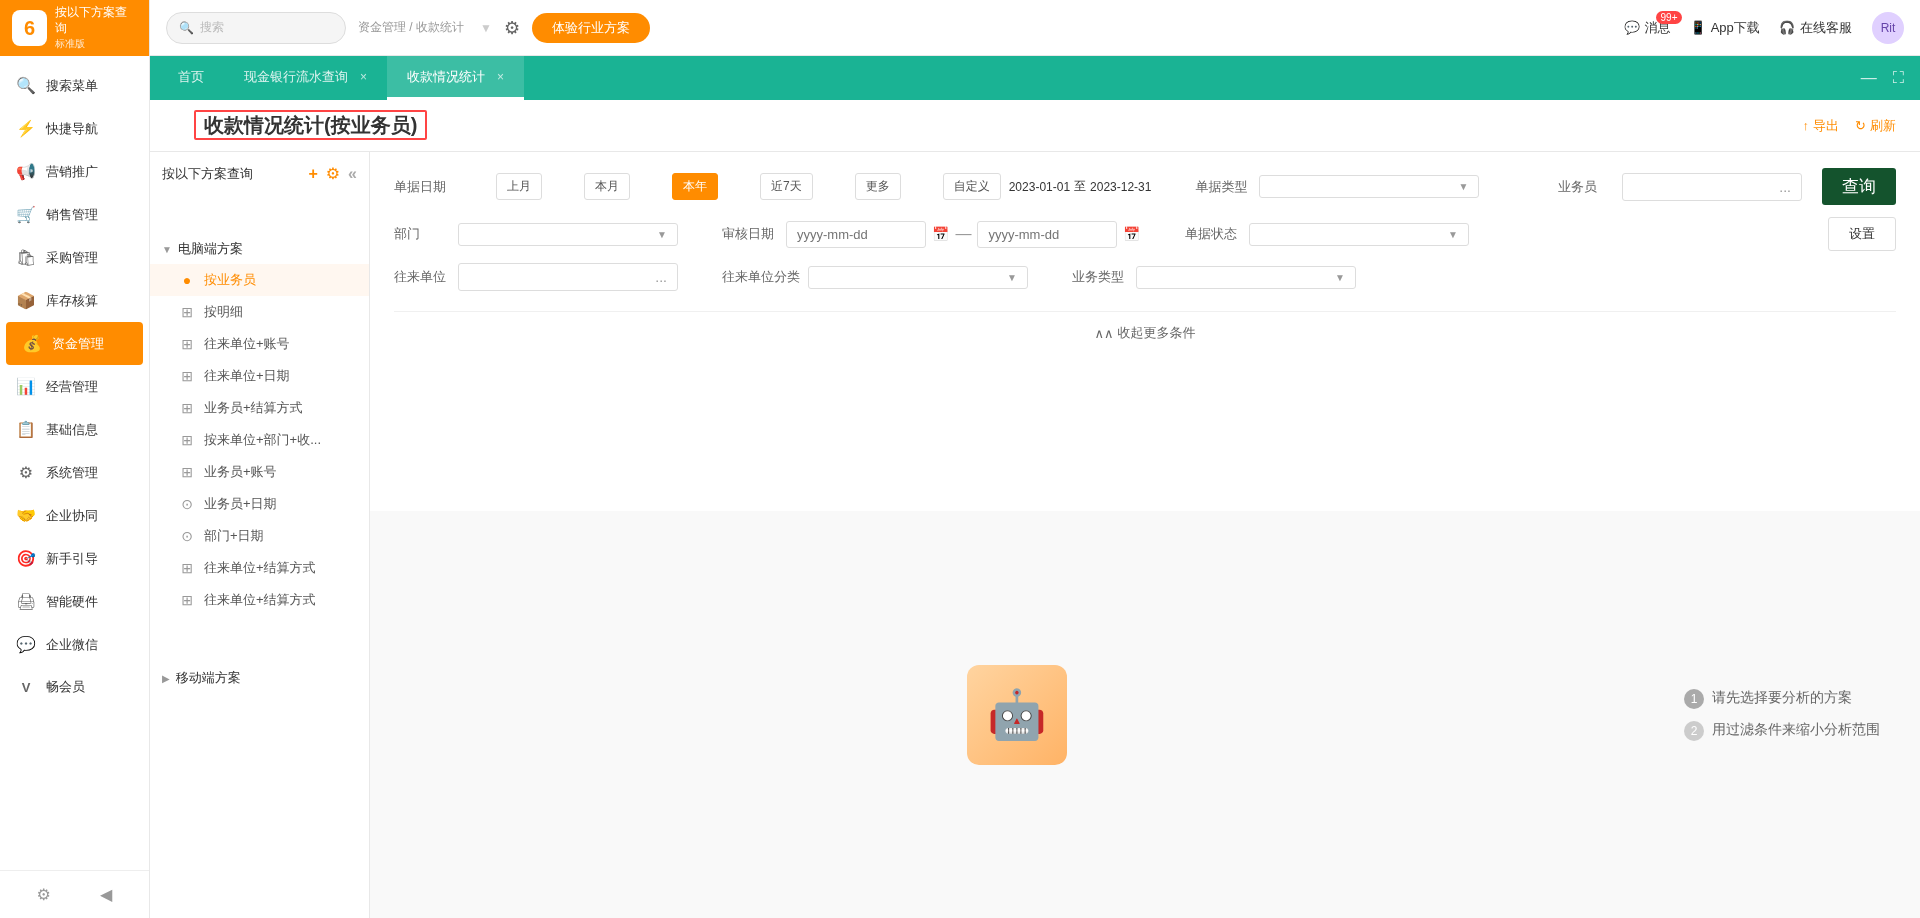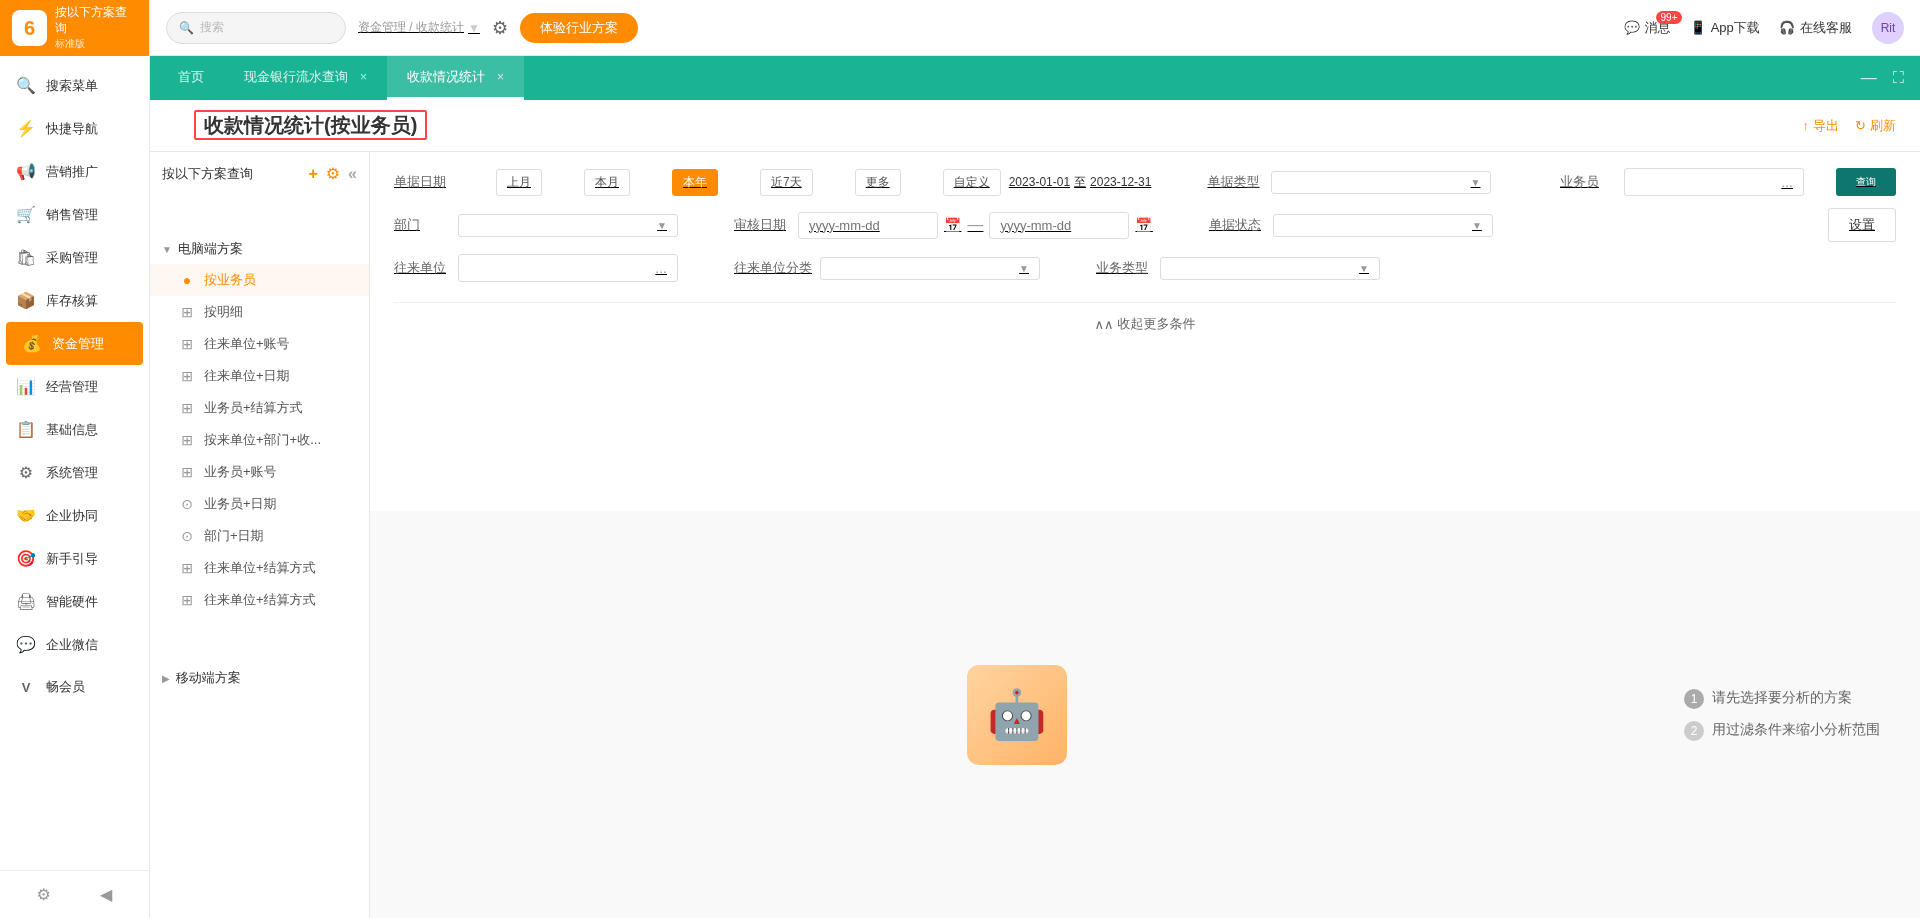--- a/index.html
+++ b/index.html
@@ -158,21 +158,21 @@
     .scheme-item-icon { font-size: 14px; color: #999; width: 18px; text-align: center; }
     .scheme-item.active .scheme-item-icon { color: #ff8c00; }
 
     
     .filter-panel {
       flex: 1; background: #fff;
       padding: 16px 24px;
       display: flex; flex-direction: column; gap: 12px;
       overflow-y: auto;
     }
-    .filter-row { display: flex; align-items: center; gap: 16px; flex-wrap: wrap; text-decoration: underline; }
+    .filter-row { display: flex; align-items: center; gap: 4px; flex-wrap: wrap; }
     .filter-field { display: flex; align-items: center; gap: 8px; flex: 0 0 auto; }
     .filter-label { font-size: 13px; color: #666; white-space: nowrap; min-width: 56px; }
     .filter-date-btns { display: flex; align-items: center; gap: 4px; }
     .date-btn {
       padding: 4px 10px; border: 1px solid #ddd; border-radius: 3px;
       font-size: 12px; color: #555; cursor: pointer; background: #fff; margin-left: 38px;
     }
     .date-btn.active { background: #ff8c00; color: #fff; border-color: #ff8c00; }
     .date-range { display: flex; align-items: center; gap: 4px; font-size: 12px; color: #333; }
     .filter-input {
@@ -185,21 +185,21 @@
     .filter-dropdown { display: flex; align-items: center; gap: 4px; min-width: 200px; border: 1px solid #ddd; border-radius: 3px; padding: 5px 10px; background: #fff; cursor: pointer; }
 
     .filter-collapse {
       display: flex; align-items: center; justify-content: center;
       padding: 12px; color: #666; font-size: 13px; cursor: pointer; gap: 4px;
       border-top: 1px solid #f0f0f0; margin-top: 8px;
     }
 
     
     .right-content { flex: 1; display: flex; flex-direction: column; }
-    .btn-primary { background: #0f766e; color: #fff; border: none; border-radius: 3px; padding: 7px 20px; font-size: 10px; cursor: pointer; }
+    .btn-primary { background: #14532d; color: #fff; border: none; border-radius: 3px; padding: 7px 20px; font-size: 17px; cursor: pointer; }
     .btn-secondary { background: #fff; color: #333; border: 1px solid #ddd; border-radius: 3px; padding: 7px 20px; font-size: 13px; cursor: pointer; }
 
     
     .empty-state {
       flex: 1; display: flex; align-items: center; justify-content: center;
       background: #f9f9f9; gap: 60px; padding: 40px;
     }
     .empty-robot {
       width: 100px; height: 100px;
       border-radius: 12px; background: linear-gradient(135deg, #ffd4a0, #ffb366);
@@ -296,21 +296,21 @@
 </div>
 
 <div class="main">
 
   <div class="top-header">
     <div class="header-left">
       <div class="header-search-bar">
         <span>🔍</span>
         <span style="font-size:12px;color:#bbb;">搜索</span>
       </div>
-      <div style="display:flex;align-items:center;gap:4px;text-decoration:underline;">
+      <div style="display:flex;align-items:center;gap:16px;">
         <span style="font-size:12px;color:#999;">资金管理 / 收款统计</span>
         <span style="font-size:12px;color:#ccc;">▼</span>
       </div>
       <span class="header-settings">⚙</span>
       <button class="trial-btn">体验行业方案</button>
     </div>
     <div class="header-right">
       <div class="header-msg">
         <span>💬</span>
         <span>消息</span>

